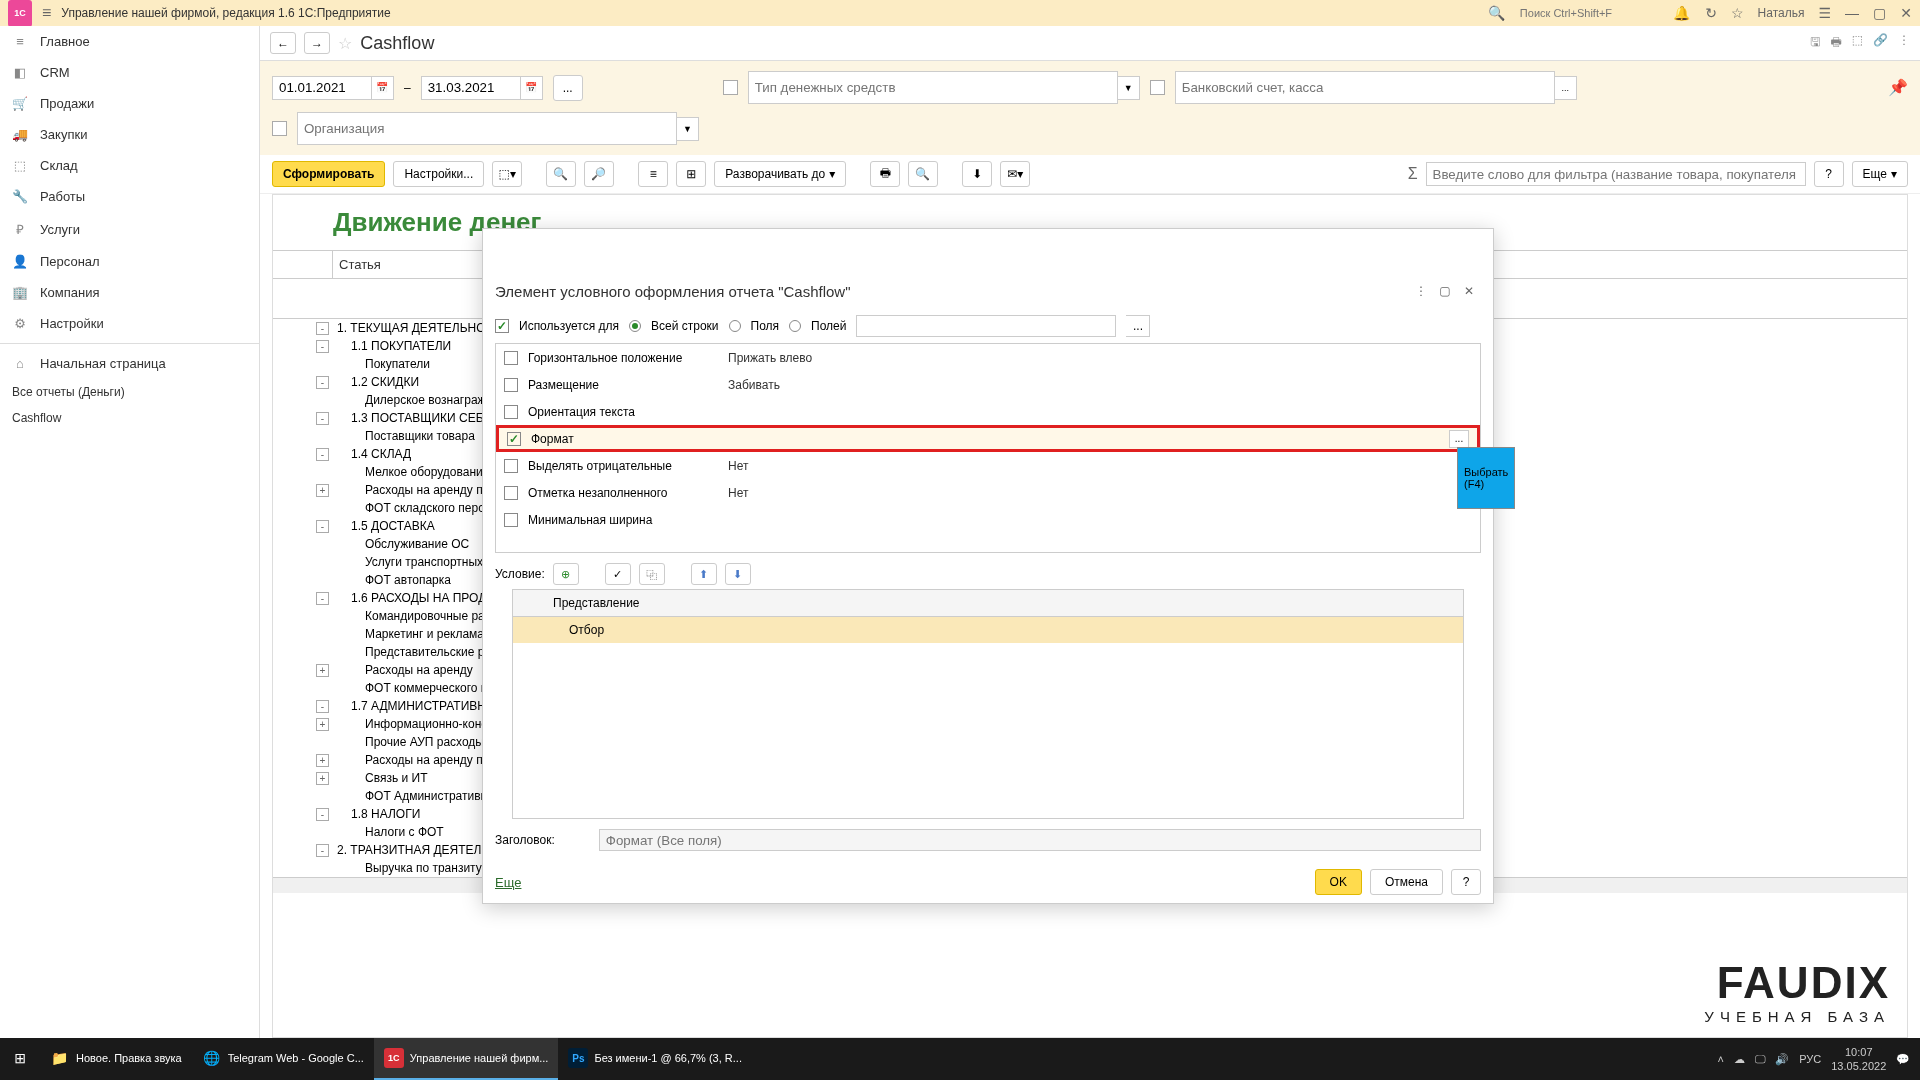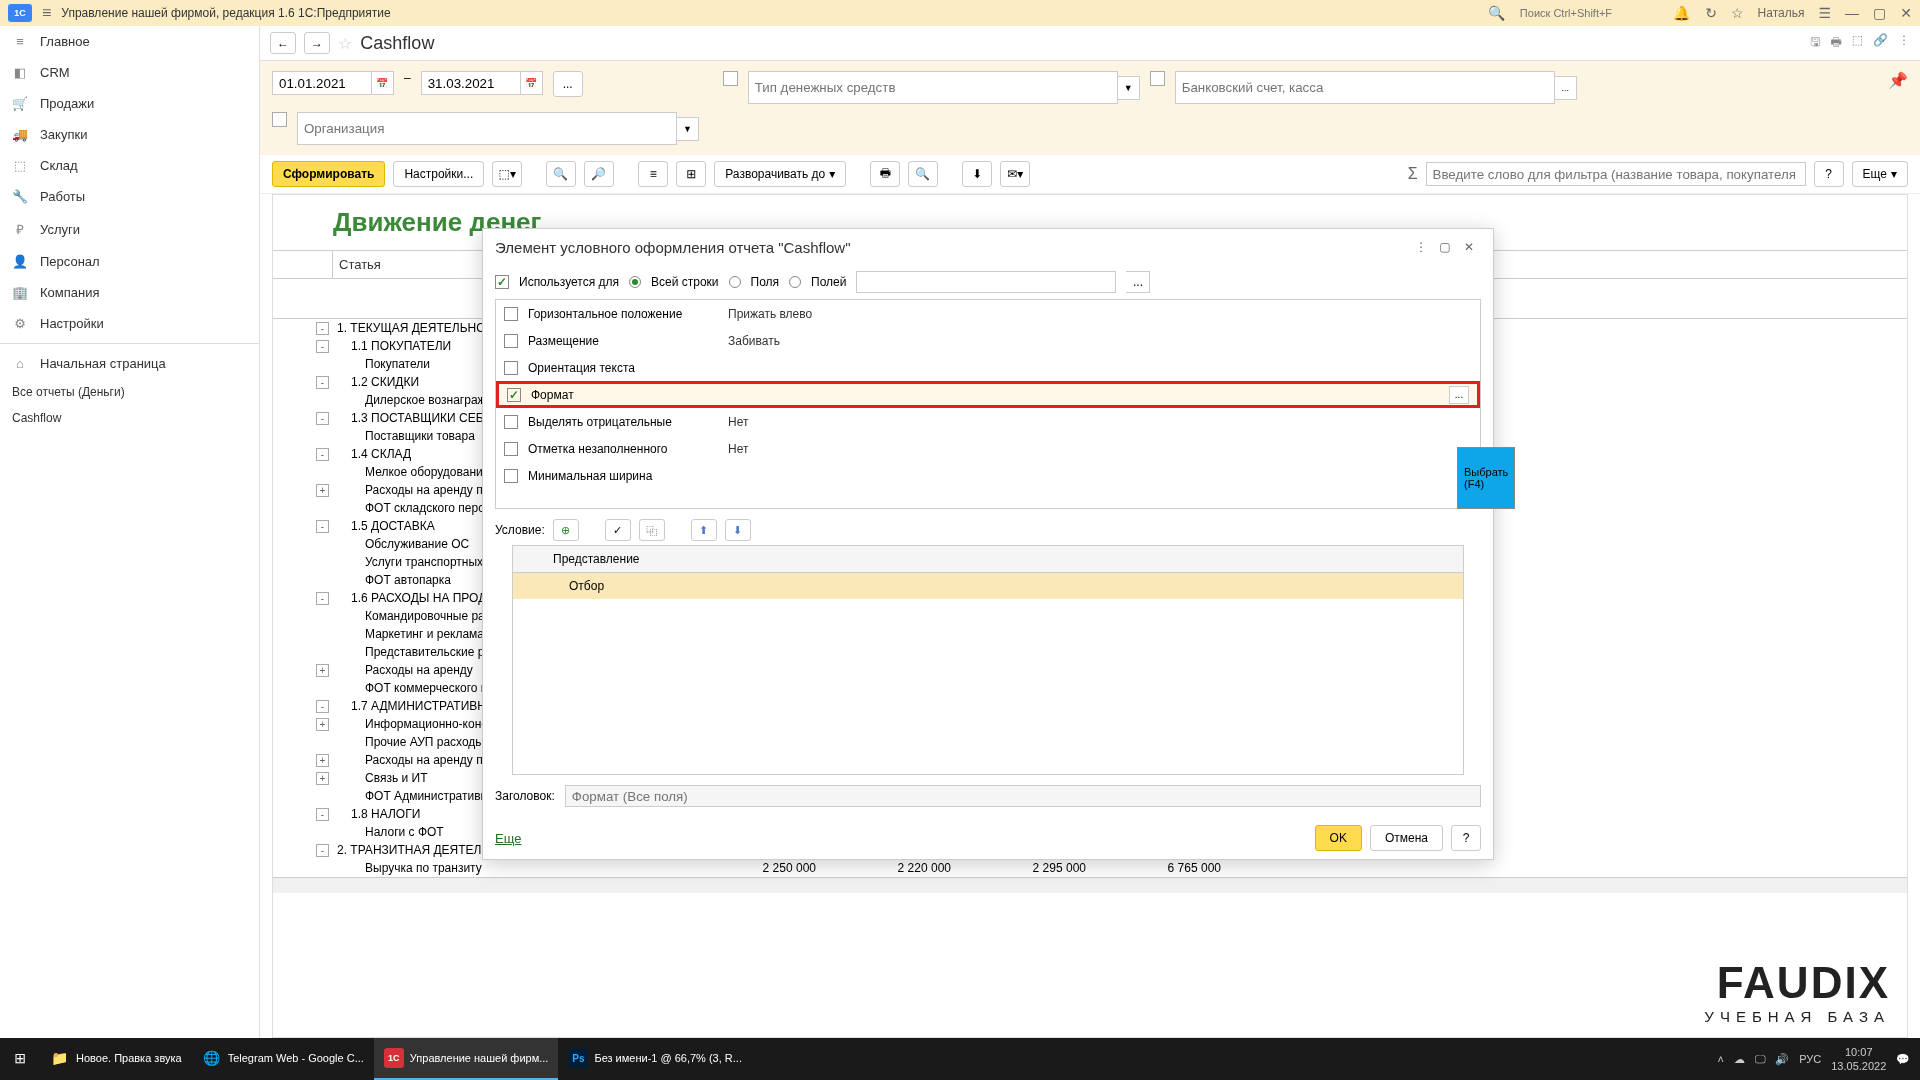--- a/index.html
+++ b/index.html
@@ -1,21 +1,21 @@
 <!DOCTYPE html>
 <html><head>
 <meta charset="utf-8">
 <style>
 * { box-sizing: border-box; margin: 0; padding: 0; font-family: Arial, sans-serif; }
 body { width: 1920px; height: 1080px; overflow: hidden; background: #fff; font-size: 12px; position: relative; }
 
 
 .titlebar { height: 26px; background: #fcecc4; display: flex; align-items: center; padding: 0 8px; justify-content: space-between; }
 .titlebar-left { display: flex; align-items: center; gap: 10px; }
-.logo-1c { width: 24px; height: 18px; background: #3b82f6; color: #fff; border-radius: 3px; display: flex; align-items: center; justify-content: center; font-size: 9px; font-weight: bold; }
+.logo-1c { width: 24px; height: 27px; background: #ec4899; color: #fff; border-radius: 3px; display: flex; align-items: center; justify-content: center; font-size: 9px; font-weight: bold; }
 .hamburger { font-size: 16px; color: #666; cursor: pointer; }
 .title-text { color: #333; font-size: 12px; }
 .titlebar-right { display: flex; align-items: center; gap: 14px; color: #666; }
 .search-global { width: 140px; height: 18px; border: none; background: transparent; color: #999; font-size: 11px; }
 .titlebar-right span { cursor: pointer; font-size: 14px; }
 
 
 .main-layout { display: flex; height: calc(100% - 26px - 42px); }
 .sidebar { width: 260px; background: #fff; border-right: 1px solid #ddd; }
 .sidebar-item { display: flex; align-items: center; padding: 8px 12px; gap: 12px; color: #333; cursor: pointer; font-size: 13px; }
@@ -26,21 +26,21 @@
 
 .content { flex: 1; background: #fff; display: flex; flex-direction: column; position: relative; }
 .content-header { display: flex; align-items: center; padding: 6px 10px; gap: 8px; border-bottom: 1px solid #ddd; }
 .nav-btn { width: 26px; height: 22px; border: 1px solid #ccc; background: #fff; border-radius: 3px; display: flex; align-items: center; justify-content: center; cursor: pointer; font-size: 12px; }
 .star { color: #ccc; font-size: 16px; }
 .page-title { font-size: 18px; color: #333; }
 .header-right { margin-left: auto; display: flex; gap: 10px; color: #888; }
 .header-right span { cursor: pointer; }
 
 .filter-bar { background: #fcf5e3; padding: 10px 12px; display: flex; flex-direction: column; gap: 8px; }
-.filter-row { display: flex; align-items: flex-start; gap: 10px; }
+.filter-row { display: flex; align-items: center; gap: 10px; }
 .date-input { width: 100px; height: 24px; border: 1px solid #ccc; padding: 0 6px; background: #fff; }
 .date-cal { width: 22px; height: 24px; border: 1px solid #ccc; border-left: none; background: #fff; display: flex; align-items: center; justify-content: center; cursor: pointer; font-size: 10px; }
 .combo { display: flex; align-items: center; }
 .combo-input { height: 33px; border: 1px solid #ccc; background: #fff; padding: 0 6px; color: #999; }
 .combo-btn { width: 22px; height: 24px; border: 1px solid #ccc; border-left: none; background: #fff; cursor: pointer; display: flex; align-items: center; justify-content: center; font-size: 9px; }
 .checkbox-sq { width: 15px; height: 15px; border: 1px solid #aaa; background: #fff; }
 .pin-icon { margin-left: auto; color: #aaa; font-size: 16px; cursor: pointer; }
 
 .toolbar { padding: 6px 12px; display: flex; align-items: center; gap: 8px; background: #fff; border-bottom: 1px solid #eee; }
 .btn { height: 26px; border: 1px solid #ccc; background: #fff; border-radius: 3px; padding: 0 10px; display: flex; align-items: center; cursor: pointer; font-size: 12px; gap: 4px; }
@@ -61,21 +61,21 @@
 .tree-gutter { width: 60px; display: flex; justify-content: flex-end; align-items: center; padding-right: 4px; }
 .tree-toggle { width: 13px; height: 13px; border: 1px solid #aaa; display: flex; align-items: center; justify-content: center; font-size: 10px; cursor: pointer; background: #fff; color: #666; }
 .tree-label { flex: 0 0 360px; padding: 2px 4px; overflow: hidden; white-space: nowrap; }
 .tree-val { width: 135px; text-align: right; padding: 2px 12px 2px 4px; }
 .indent-0 { padding-left: 4px; }
 .indent-1 { padding-left: 18px; }
 .indent-2 { padding-left: 32px; }
 
 
 .dialog { position: absolute; left: 482px; top: 228px; width: 1012px; background: #fff; border: 1px solid #ccc; box-shadow: 0 4px 20px rgba(0,0,0,0.2); z-index: 100; }
-.dialog-header { display: flex; align-items: center; padding: 8px 12px; }
+.dialog-header { display: flex; align-items: center; padding: 8px 12px; margin-top: 44px; }
 .dialog-title { font-size: 15px; color: #333; flex: 1; }
 .dialog-hdr-btn { width: 24px; height: 20px; display: flex; align-items: center; justify-content: center; cursor: pointer; color: #666; font-size: 12px; }
 .dialog-row1 { display: flex; align-items: center; padding: 6px 12px; gap: 10px; font-size: 12px; }
 .chk { width: 14px; height: 14px; border: 1px solid #888; display: inline-flex; align-items: center; justify-content: center; }
 .chk.checked::after { content: '✓'; color: #2a8a2a; font-size: 12px; font-weight: bold; }
 .radio { width: 12px; height: 12px; border: 1px solid #888; border-radius: 50%; display: inline-flex; align-items: center; justify-content: center; }
 .radio.checked::after { content: ''; width: 6px; height: 6px; background: #2a8a2a; border-radius: 50%; }
 .mini-input { height: 22px; border: 1px solid #ccc; flex: 0 0 260px; }
 .mini-btn { width: 24px; height: 22px; border: 1px solid #ccc; border-left: none; background: #fff; cursor: pointer; display: flex; align-items: center; justify-content: center; }
 
@@ -94,21 +94,21 @@
 .cond-label { font-size: 12px; }
 .cond-btn { width: 26px; height: 22px; border: 1px solid #ccc; border-radius: 3px; background: #fff; display: flex; align-items: center; justify-content: center; cursor: pointer; font-size: 11px; }
 .cond-btn.green { color: #2a8a2a; }
 
 .cond-grid { margin: 0 29px; border: 1px solid #ccc; height: 230px; }
 .cond-header { background: #f5f5f5; border-bottom: 1px solid #ccc; padding: 6px 40px; font-size: 12px; }
 .cond-row { background: #fae8b8; padding: 6px 56px; font-size: 12px; }
 
 .dialog-footer { display: flex; align-items: center; padding: 10px 12px; gap: 10px; }
 .footer-label { font-size: 12px; }
-.footer-input { flex: 1; height: 22px; border: 1px solid #ccc; padding: 0 6px; color: #999; background: #f5f5f5; }
+.footer-input { flex: 1; height: 22px; border: 1px solid #ccc; padding: 0 6px; color: #999; background: #f5f5f5; margin-left: 34px; }
 .dialog-buttons { display: flex; align-items: center; padding: 8px 12px; gap: 8px; }
 .link-more { color: #2a6a2a; text-decoration: underline; cursor: pointer; font-size: 13px; }
 .dlg-spacer { flex: 1; }
 .dlg-btn { height: 26px; padding: 0 14px; border: 1px solid #ccc; border-radius: 3px; background: #fff; cursor: pointer; font-size: 12px; }
 .dlg-btn.primary { background: #ffdb4d; border-color: #e0b800; }
 .dlg-btn.icon { width: 30px; padding: 0; }
 
 
 .watermark { position: absolute; right: 30px; bottom: 55px; text-align: right; color: #222; z-index: 5; pointer-events: none; }
 .watermark .big { font-size: 44px; font-weight: 900; letter-spacing: 2px; }

